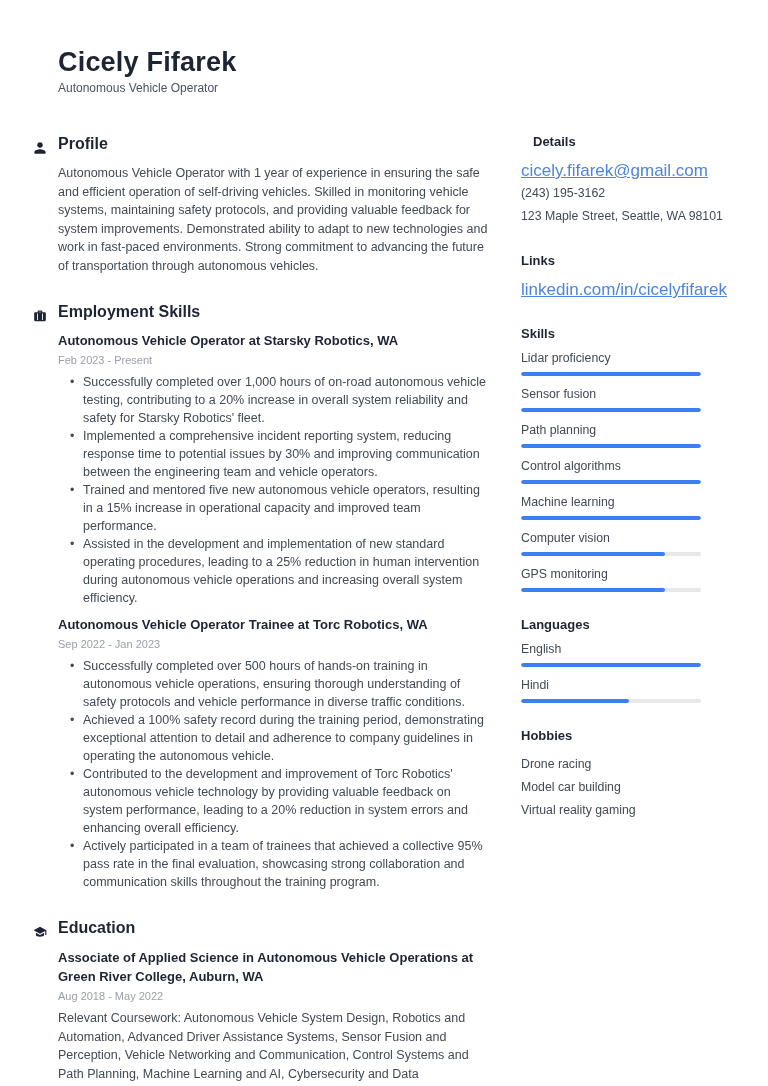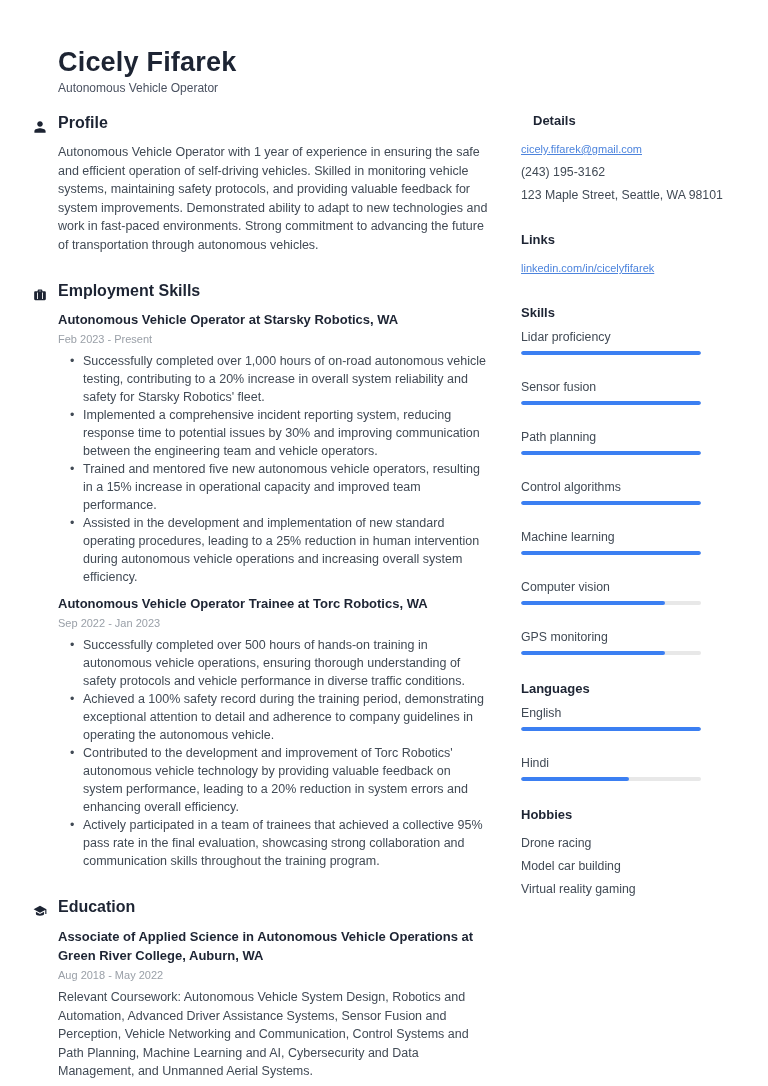--- a/index.html
+++ b/index.html
@@ -6,21 +6,21 @@
   html, body { background: #ffffff; }
   body {
     width: 768px; height: 1086px; overflow: hidden;
     font-family: "Liberation Sans", sans-serif;
     color: var(--body-text, #414a55);
     -webkit-font-smoothing: antialiased;
   }
   .page { padding: 46px 27px 30px 33px; }
 
   
-  .header { margin-bottom: 17px; padding-left: 25px; }
+  .header { margin-bottom: 38px; padding-left: 25px; }
   .name { font-size: 27px; font-weight: 700; color: var(--heading-text, #1d2433); letter-spacing: .2px; line-height: 32px; }
   .job-title { font-size: 12px; color: var(--subtitle-text, #4a5160); margin-top: 3px; }
 
   
   .columns { display: flex; }
   .main { width: 455px; margin-right: 33px; flex: none; }
   .sidebar { width: 220px; flex: none; }
 
   
   .section { position: relative; padding-left: 25px; margin-bottom: 26px; }
@@ -37,23 +37,23 @@
   ul.bullets { list-style: none; }
   ul.bullets li { position: relative; padding-left: 25px; font-size: 12.5px; line-height: 18px; }
   ul.bullets li::before { content: "•"; position: absolute; left: 12px; color: var(--body-text, #414a55); }
 
   .degree-heading { font-size: 13px; font-weight: 700; color: var(--heading-text, #1d2433); line-height: 19px; }
 
   
   .side-section { margin-bottom: 24px; }
   .side-title { font-size: 13px; font-weight: 700; color: var(--heading-text, #1d2433); line-height: 18px; margin-bottom: 8px; }
   .side-line { font-size: 12.3px; line-height: 23px; }
-  a.side-link { color: var(--link-blue, #4d84dd); text-decoration: underline; font-size: 11px; line-height: 23px; display: inline-block; text-align: center; }
-
-  .meter-item { margin-bottom: 25px; }
+  a.side-link { color: var(--link-blue, #4d84dd); text-decoration: underline; font-size: 17px; line-height: 23px; display: inline-block; text-align: center; }
+
+  .meter-item { margin-bottom: 11px; }
   .meter-name { font-size: 12.3px; line-height: 15px; margin-bottom: 6px; }
   .meter-track { width: 180px; height: 4px; background: var(--bar-track, #e8e8e8); border-radius: 2px; overflow: hidden; }
   .meter-fill { height: 100%; background: var(--accent-blue, #3b7ff2); border-radius: 2px; }
 
   .hobby-line { font-size: 12.3px; line-height: 23px; }
   .sidebar .first-head { margin-top: 0; padding-left: 12px; }
 </style>
 </head>
 <body>
 

